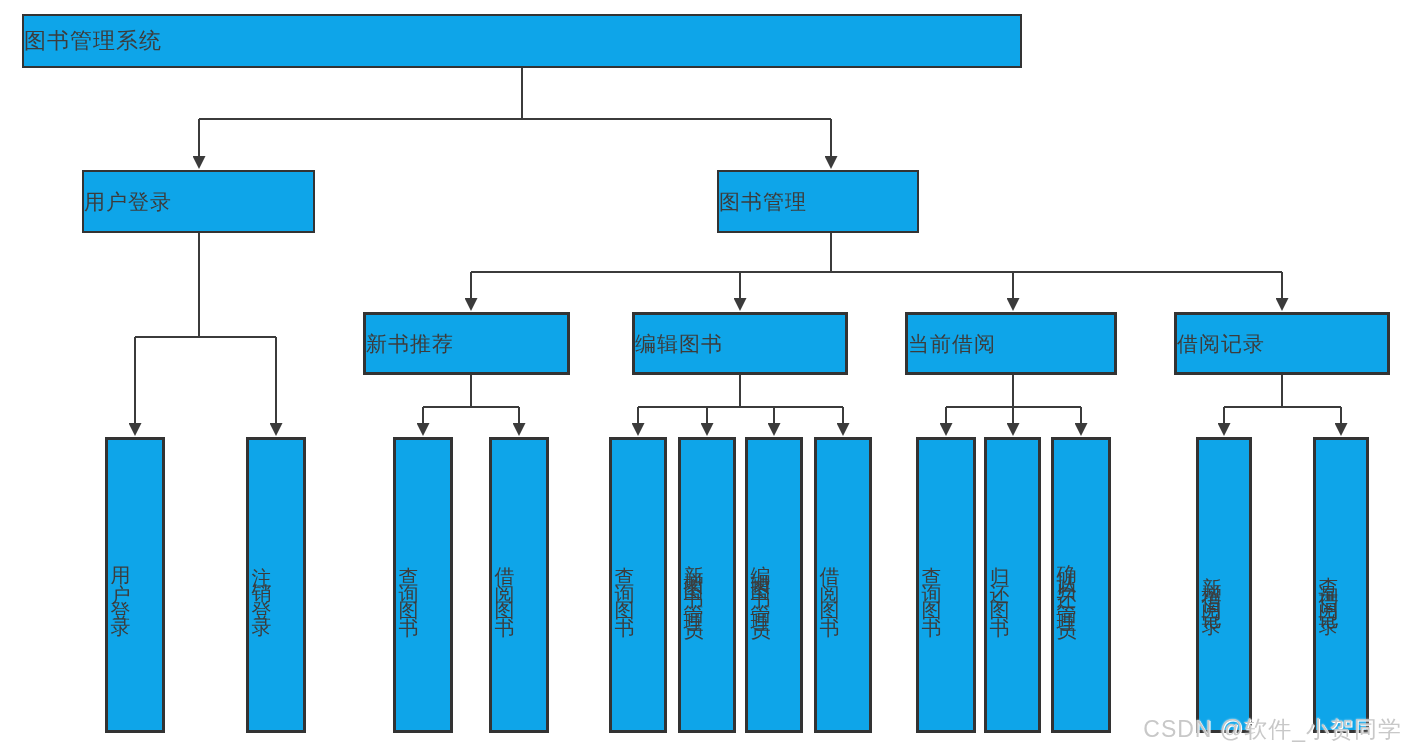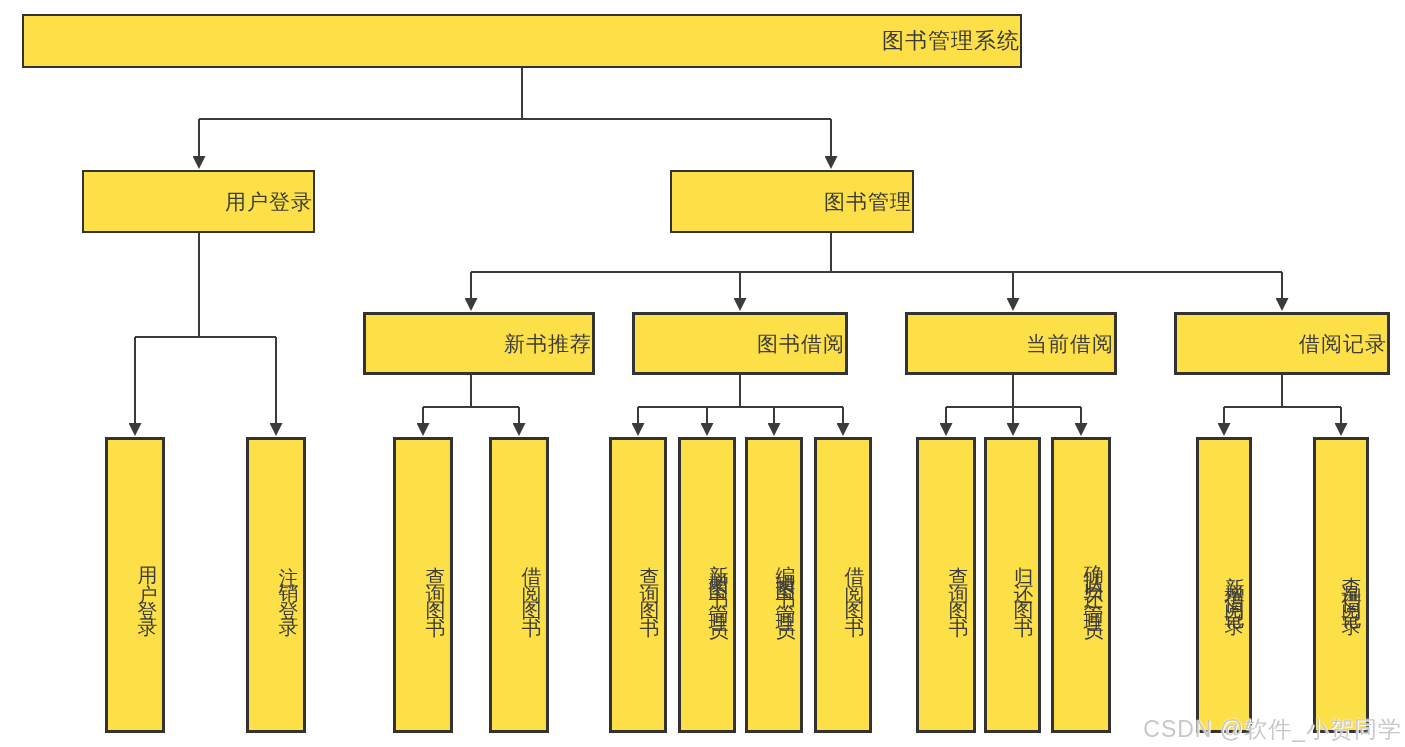--- a/index.html
+++ b/index.html
@@ -17,23 +17,23 @@
     width:1405px;height:747px;
     background:var(--background);
     overflow:hidden;
   }
   .connector-layer{
     position:absolute;left:0;top:0;width:1405px;height:747px;
   }
   .box{
     position:absolute;
     box-sizing:border-box;
-    background:#fde047;
+    background:#0ea5e9;
     border:3px solid var(--border);
-    display:flex;align-items:center;justify-content:flex-end;
+    display:flex;align-items:center;justify-content:flex-start;
     text-align:center;
   }
   .box.thin{border-width:2px;}
   .lbl{
     color:var(--text);
     letter-spacing:1px;
     white-space:nowrap;
   }
   .root-box .lbl{font-size:22px;}
   .branch-box .lbl{font-size:21px;}
@@ -110,29 +110,29 @@
     </g>
   </svg>
 
   <div class="box root-box thin" style="left:22px;top:14px;width:1000px;height:54px">
     <span class="lbl">图书管理系统</span>
   </div>
 
   <div class="box branch-box thin" style="left:82px;top:170px;width:233px;height:63px">
     <span class="lbl">用户登录</span>
   </div>
-  <div class="box branch-box thin" style="left:670px;top:170px;width:244px;height:63px">
+  <div class="box branch-box thin" style="left:717px;top:170px;width:202px;height:63px">
     <span class="lbl">图书管理</span>
   </div>
 
-  <div class="box branch-box" style="left:363px;top:312px;width:232px;height:63px">
+  <div class="box branch-box" style="left:363px;top:312px;width:207px;height:63px">
     <span class="lbl">新书推荐</span>
   </div>
   <div class="box branch-box" style="left:632px;top:312px;width:216px;height:63px">
-    <span class="lbl">图书借阅</span>
+    <span class="lbl">编辑图书</span>
   </div>
   <div class="box branch-box" style="left:905px;top:312px;width:212px;height:63px">
     <span class="lbl">当前借阅</span>
   </div>
   <div class="box branch-box" style="left:1174px;top:312px;width:216px;height:63px">
     <span class="lbl">借阅记录</span>
   </div>
 
   <div class="box leaf-box ls-wide" style="left:105px;top:437px;width:60px;height:296px">
     <span class="lbl">用户登录</span>

